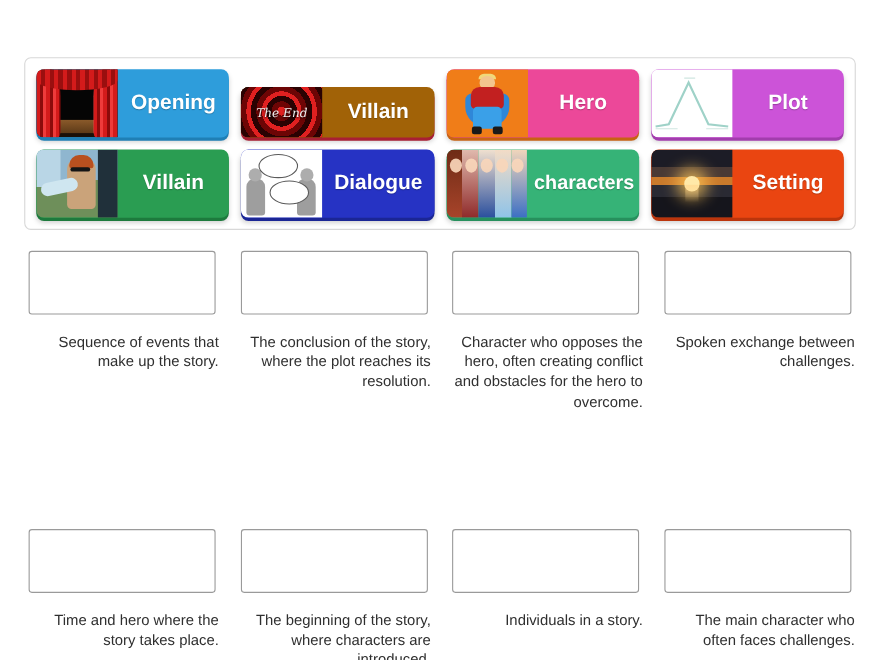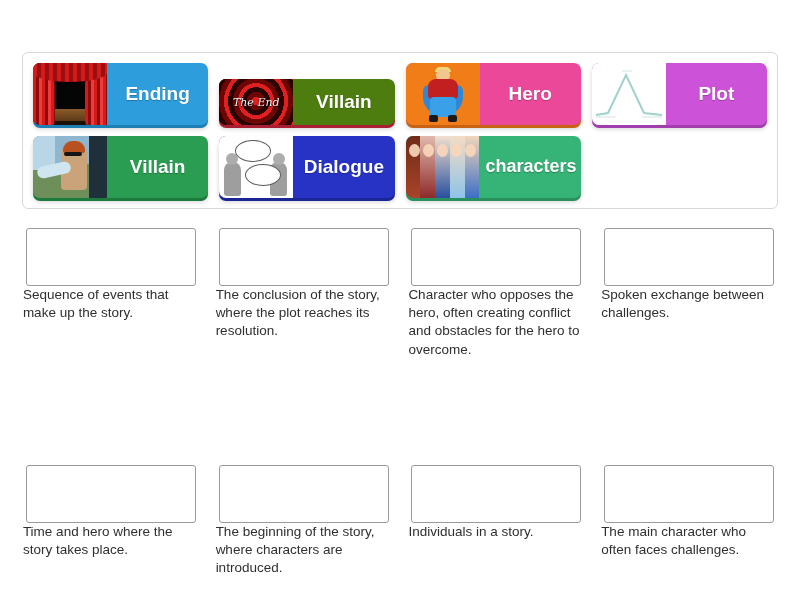--- a/index.html
+++ b/index.html
@@ -248,22 +248,23 @@
   .drop-box {
     width: 170px;
     height: 58px;
     border: 1px solid #9a9a9a;
     border-radius: 3px;
     background: #ffffff;
     box-sizing: border-box;
   }
 
   .definition {
+    margin-top: 16px;
     width: 176px;
-    text-align: left;
+    text-align: right;
     font-size: 13.5px;
     line-height: 1.35;
     color: #2f2f2f;
     font-family: "Liberation Sans", sans-serif;
   }
 </style>
 </head>
 <body>
 
 <div id="stage">
@@ -274,24 +275,24 @@
       <div class="tile" style="background:#2e9ddb;box-shadow:0 3px 0 #1f7fb5,0 4px 5px rgba(0,0,0,0.18);">
         <span class="tile-thumb">
           <span class="thumb-inner art-curtain">
             <span class="back"></span>
             <span class="floor"></span>
             <span class="curt-l"></span>
             <span class="curt-r"></span>
             <span class="valance"></span>
           </span>
         </span>
-        <span class="tile-label">Ending</span>
-      </div>
-
-      <div class="tile" style="background:#4d7c0f;box-shadow:0 3px 0 #a81f34,0 4px 5px rgba(0,0,0,0.18);margin-top:16px;">
+        <span class="tile-label">Opening</span>
+      </div>
+
+      <div class="tile" style="background:#a16207;box-shadow:0 3px 0 #a81f34,0 4px 5px rgba(0,0,0,0.18);margin-top:16px;">
         <span class="tile-thumb">
           <span class="thumb-inner art-theend">
             <span class="rings"></span>
             <span class="script">The End</span>
           </span>
         </span>
         <span class="tile-label">Villain</span>
       </div>
 
       <div class="tile" style="background:#ec4899;box-shadow:0 3px 0 #c76313,0 4px 5px rgba(0,0,0,0.18);">
@@ -364,20 +365,29 @@
                 <b style="left:17px"></b>
                 <b style="left:31px"></b>
                 <b style="left:45px"></b>
                 <b style="left:59px"></b>
             </span>
           </span>
         </span>
         <span class="tile-label small">characters</span>
       </div>
 
+      <div class="tile" style="background:#ea4511;box-shadow:0 3px 0 #bb350c,0 4px 5px rgba(0,0,0,0.18);">
+        <span class="tile-thumb">
+          <span class="thumb-inner art-sunset">
+            <span class="sun"></span>
+            <span class="glint"></span>
+          </span>
+        </span>
+        <span class="tile-label">Setting</span>
+      </div>
 
     </div>
   </div>
 
   <div class="answers">
 
     <div class="answer-row row-1">
       <div class="answer-cell">
         <div class="drop-box"></div>
         <div class="definition">Sequence of events that make up the story.</div>

